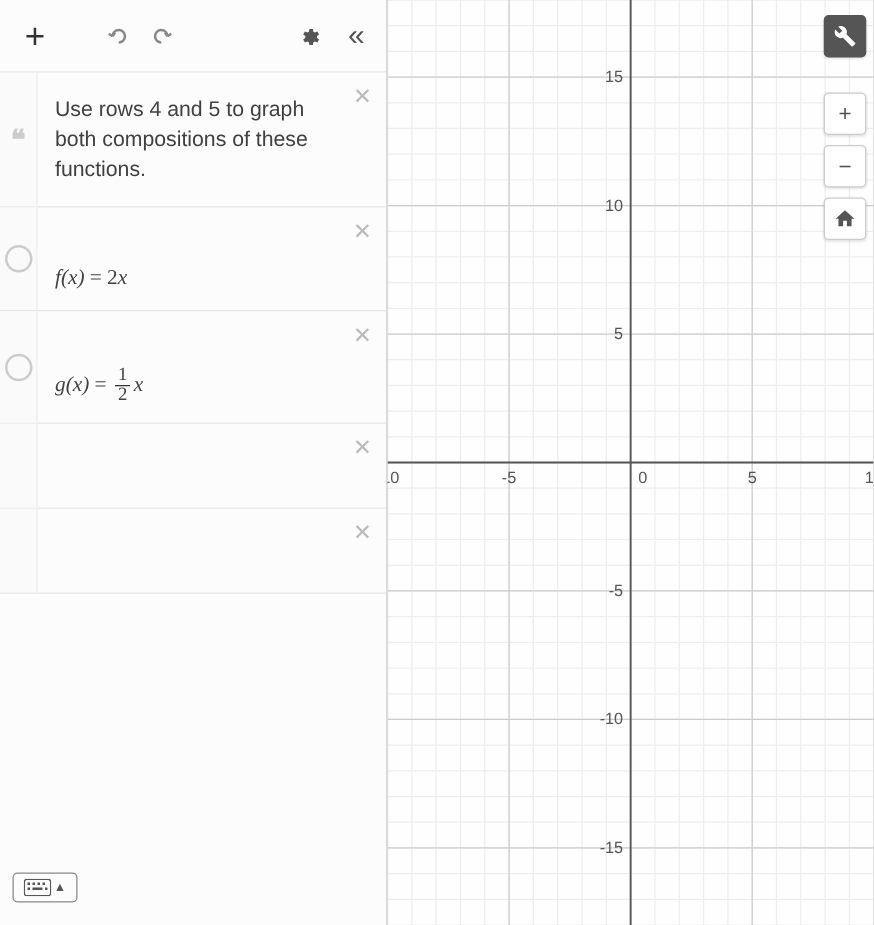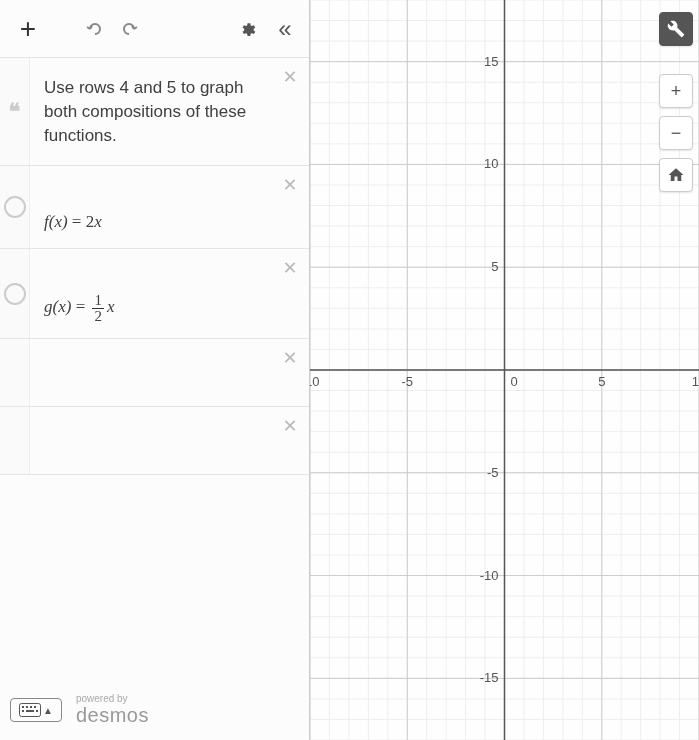--- a/index.html
+++ b/index.html
@@ -205,24 +205,20 @@
           <rect x="0.5" y="0.5" width="21" height="13" rx="2" fill="none" stroke="#555"></rect>
           <rect x="3" y="3" width="2" height="2" fill="#555"></rect>
           <rect x="7" y="3" width="2" height="2" fill="#555"></rect>
           <rect x="11" y="3" width="2" height="2" fill="#555"></rect>
           <rect x="15" y="3" width="2" height="2" fill="#555"></rect>
           <rect x="3" y="7" width="2" height="2" fill="#555"></rect>
           <rect x="7" y="7" width="8" height="2" fill="#555"></rect>
           <rect x="17" y="7" width="2" height="2" fill="#555"></rect>
         </svg>
       <span style="font-size:10px;">▲</span>
-    </div>
-    <div class="brand">
-      <div class="p">powered by</div>
-      <div class="d">desmos</div>
     </div>
   </div>
 </div>
 
 <div class="graph-area">
   <svg class="graph-svg" id="grid-svg">
       <line class="grid-minor" x1="0" y1="0" x2="0" y2="740"></line>
       <line class="grid-minor" x1="19.450000000000003" y1="0" x2="19.450000000000003" y2="740"></line>
       <line class="grid-minor" x1="38.900000000000006" y1="0" x2="38.900000000000006" y2="740"></line>
       <line class="grid-minor" x1="58.349999999999994" y1="0" x2="58.349999999999994" y2="740"></line>

